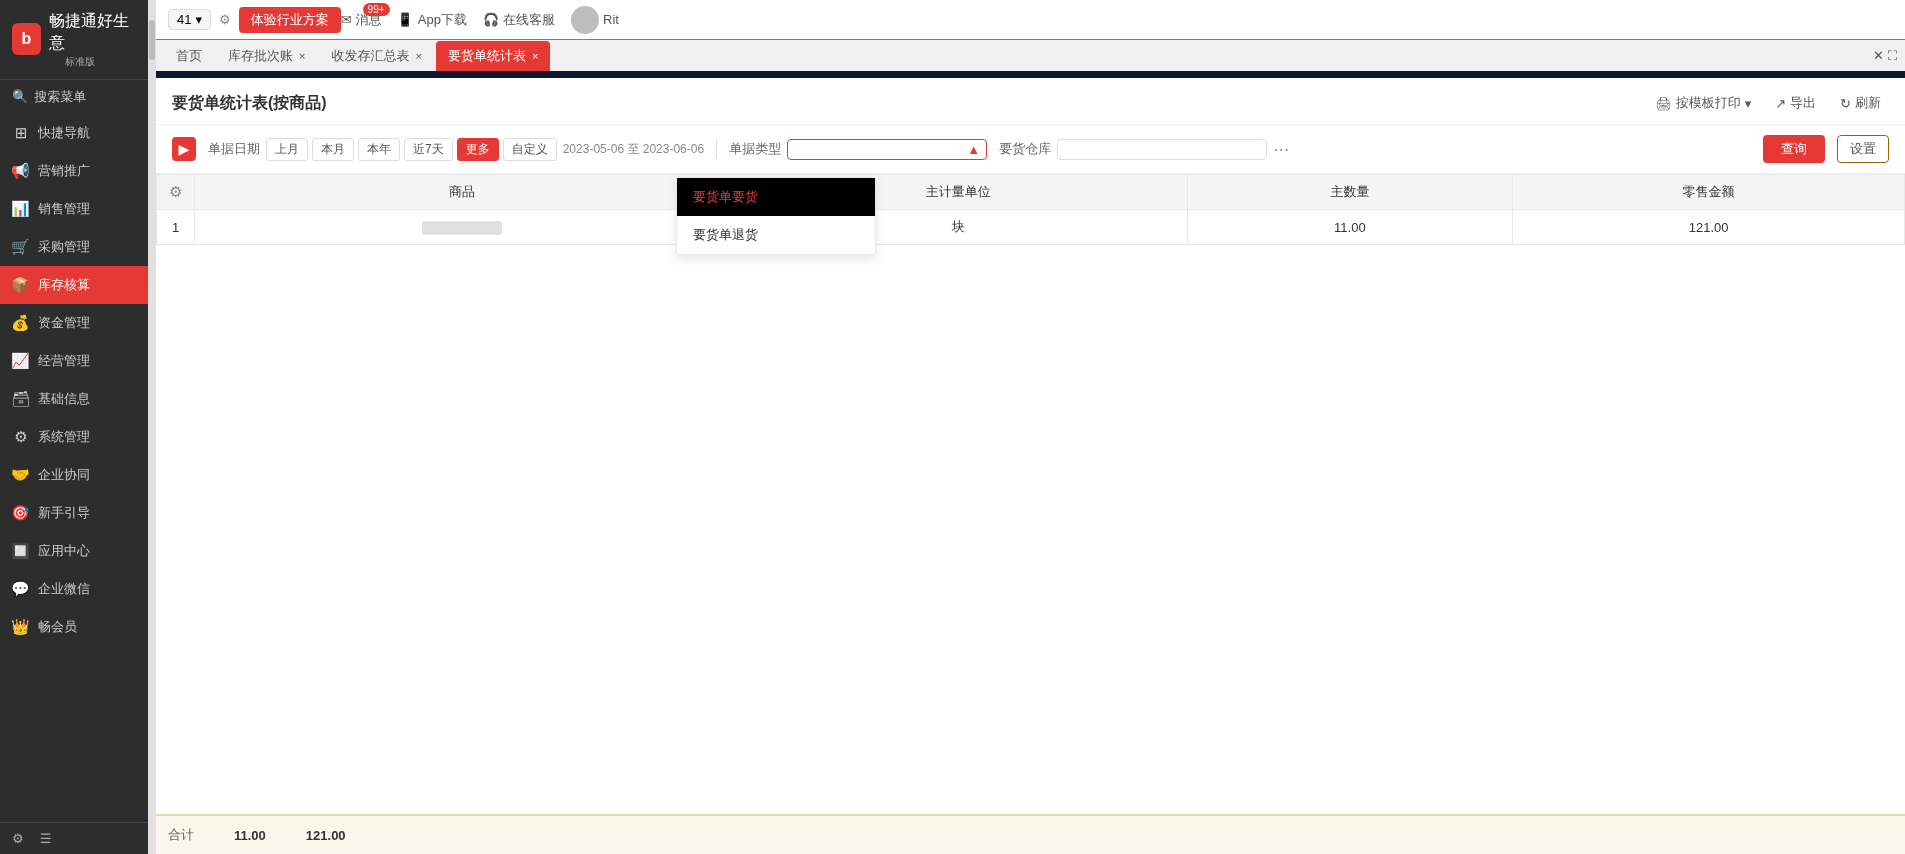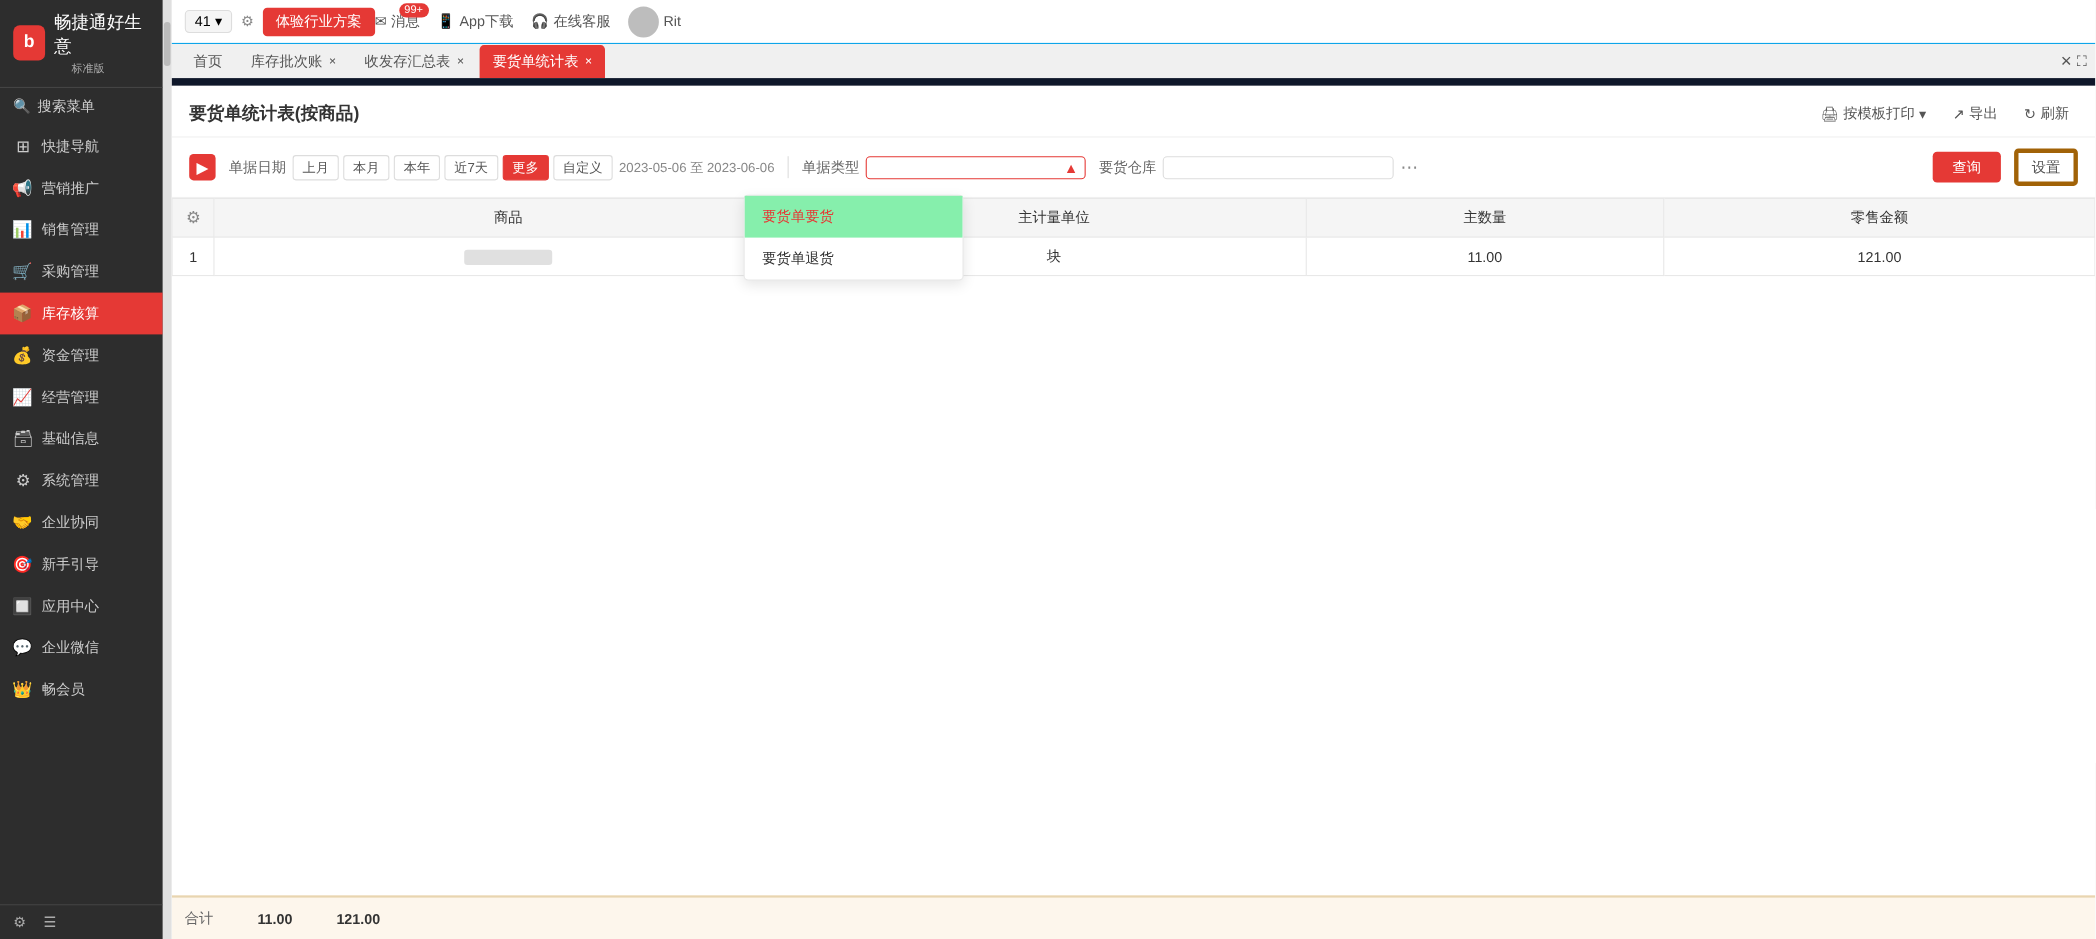--- a/index.html
+++ b/index.html
@@ -337,21 +337,21 @@
       background: #e53935;
       color: white;
       border: none;
       border-radius: 4px;
       padding: 5px 18px;
       cursor: pointer;
       font-size: 13px;
       margin-left: auto;
     }
     .settings-btn {
-      border: 4px solid #a16207;
+      border: 1px solid #a16207;
       background: #fff;
       border-radius: 4px;
       padding: 4px 12px;
       cursor: pointer;
       font-size: 13px;
       color: #555;
     }
 
     
     .dropdown-overlay {
@@ -364,21 +364,21 @@
       box-shadow: 0 4px 12px rgba(0,0,0,0.1);
       z-index: 100;
       min-width: 200px;
     }
     .dropdown-item {
       padding: 10px 16px;
       cursor: pointer;
       font-size: 13px;
       color: #333;
     }
-    .dropdown-item.selected { background: #86efac; color: #e53935; }
+    .dropdown-item.selected { background: #000000; color: #e53935; }
 
     
     .table-wrap {
       flex: 1;
       overflow: auto;
     }
     table {
       width: 100%;
       border-collapse: collapse;
       font-size: 13px;

